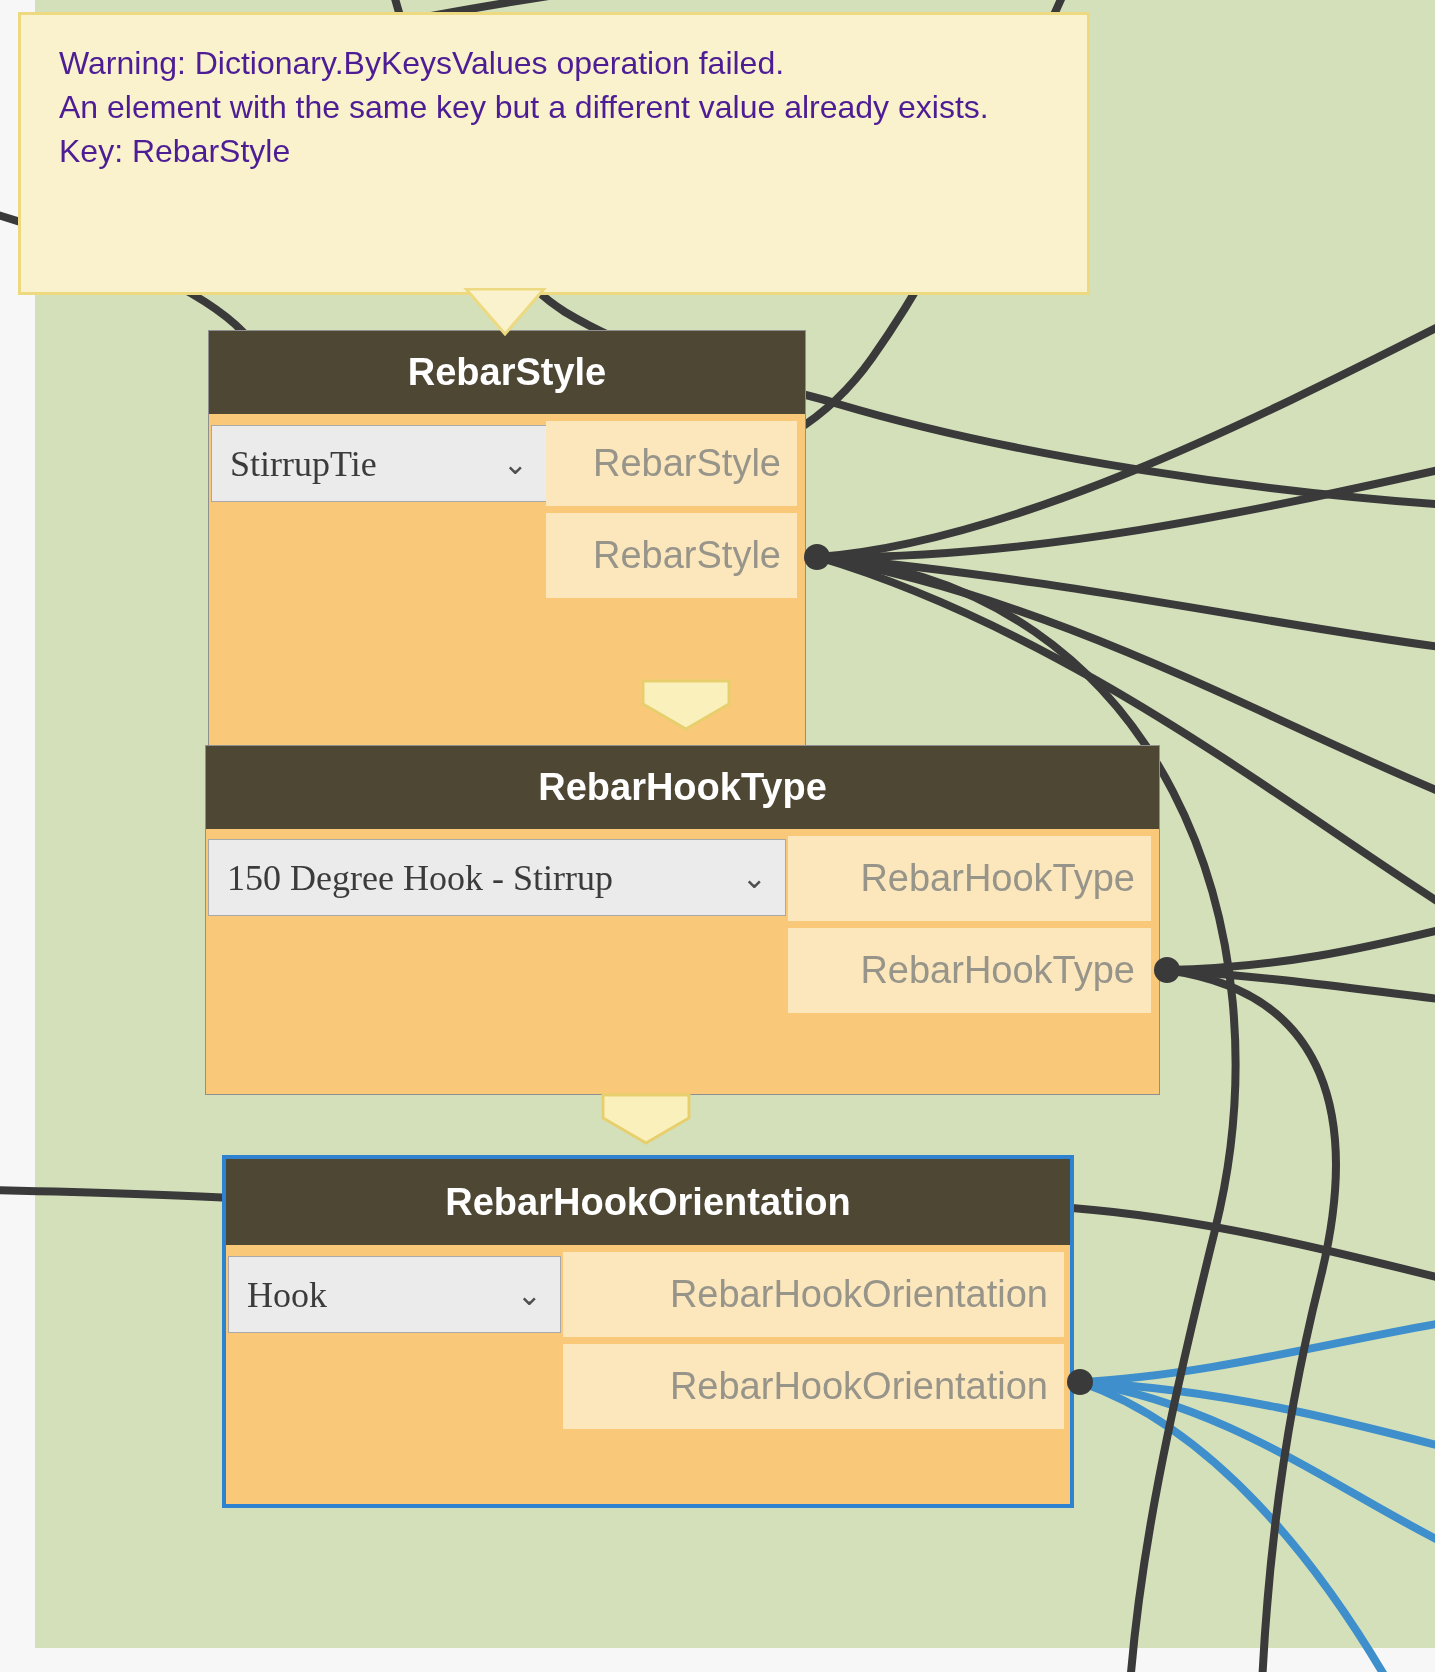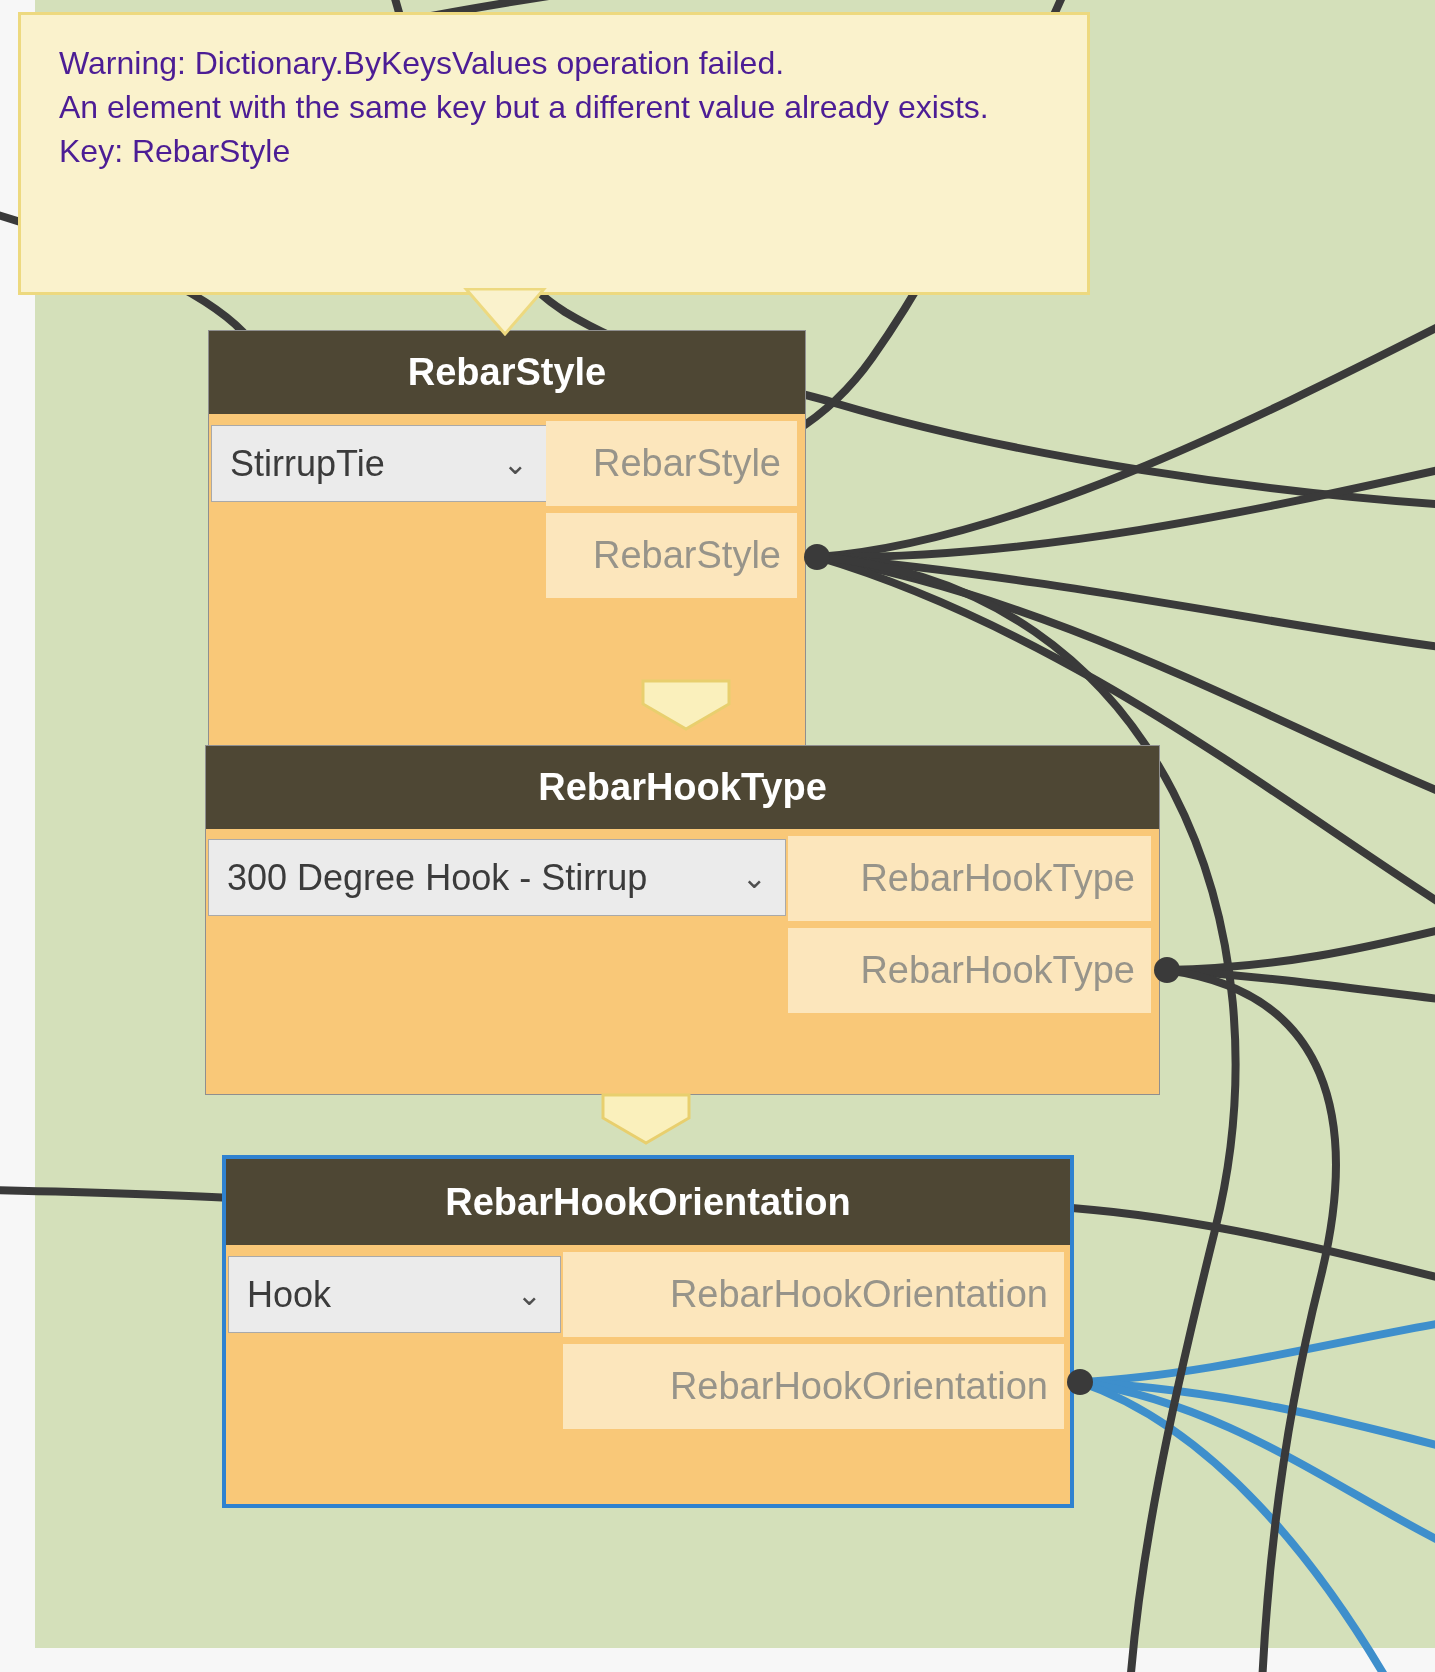--- a/index.html
+++ b/index.html
@@ -24,21 +24,21 @@
     position:absolute; left:0; top:0; right:0;
     background:#4E4734; color:#FFFFFF; font-weight:bold; font-size:38px;
     display:flex; align-items:center; justify-content:center;
   }
   .dropdown {
     position:absolute; box-sizing:border-box;
     background:#EBEBEB; border:1px solid #A9A9A9;
     display:flex; align-items:center;
     font-size:36px; color:#3B3B3B; padding:0 18px;
   }
-  .dd-val { flex:1; white-space:nowrap; overflow:hidden; }
+  .dd-val { flex:1; white-space:nowrap; overflow:hidden;font-family:Liberation Serif, serif; }
   .chev { font-size:30px; color:#4F4F4F; margin-left:10px; line-height:1; }
   .chip {
     position:absolute; background:#FCE6BC; color:#97948A; font-size:38px;
     display:flex; align-items:center; justify-content:flex-end;
     padding-right:16px; box-sizing:border-box; white-space:nowrap;
   }
 
   
   .n1 { left:208px; top:330px; width:598px; height:436px; }
   .n1 .node-header { height:83px; }
@@ -123,21 +123,21 @@
     </div>
     <div class="chip chip1">RebarStyle</div>
     <div class="chip chip2">RebarStyle</div>
   </div>
 
   <div class="node n2">
     <div class="node-header">
       <span>RebarHookType</span>
     </div>
     <div class="dropdown">
-      <span class="dd-val">300 Degree Hook - Stirrup</span>
+      <span class="dd-val">150 Degree Hook - Stirrup</span>
       <span class="chev">⌄</span>
     </div>
     <div class="chip chip1">RebarHookType</div>
     <div class="chip chip2">RebarHookType</div>
   </div>
 
   <div class="node n3 selected">
     <div class="node-header">
       <span>RebarHookOrientation</span>
     </div>

